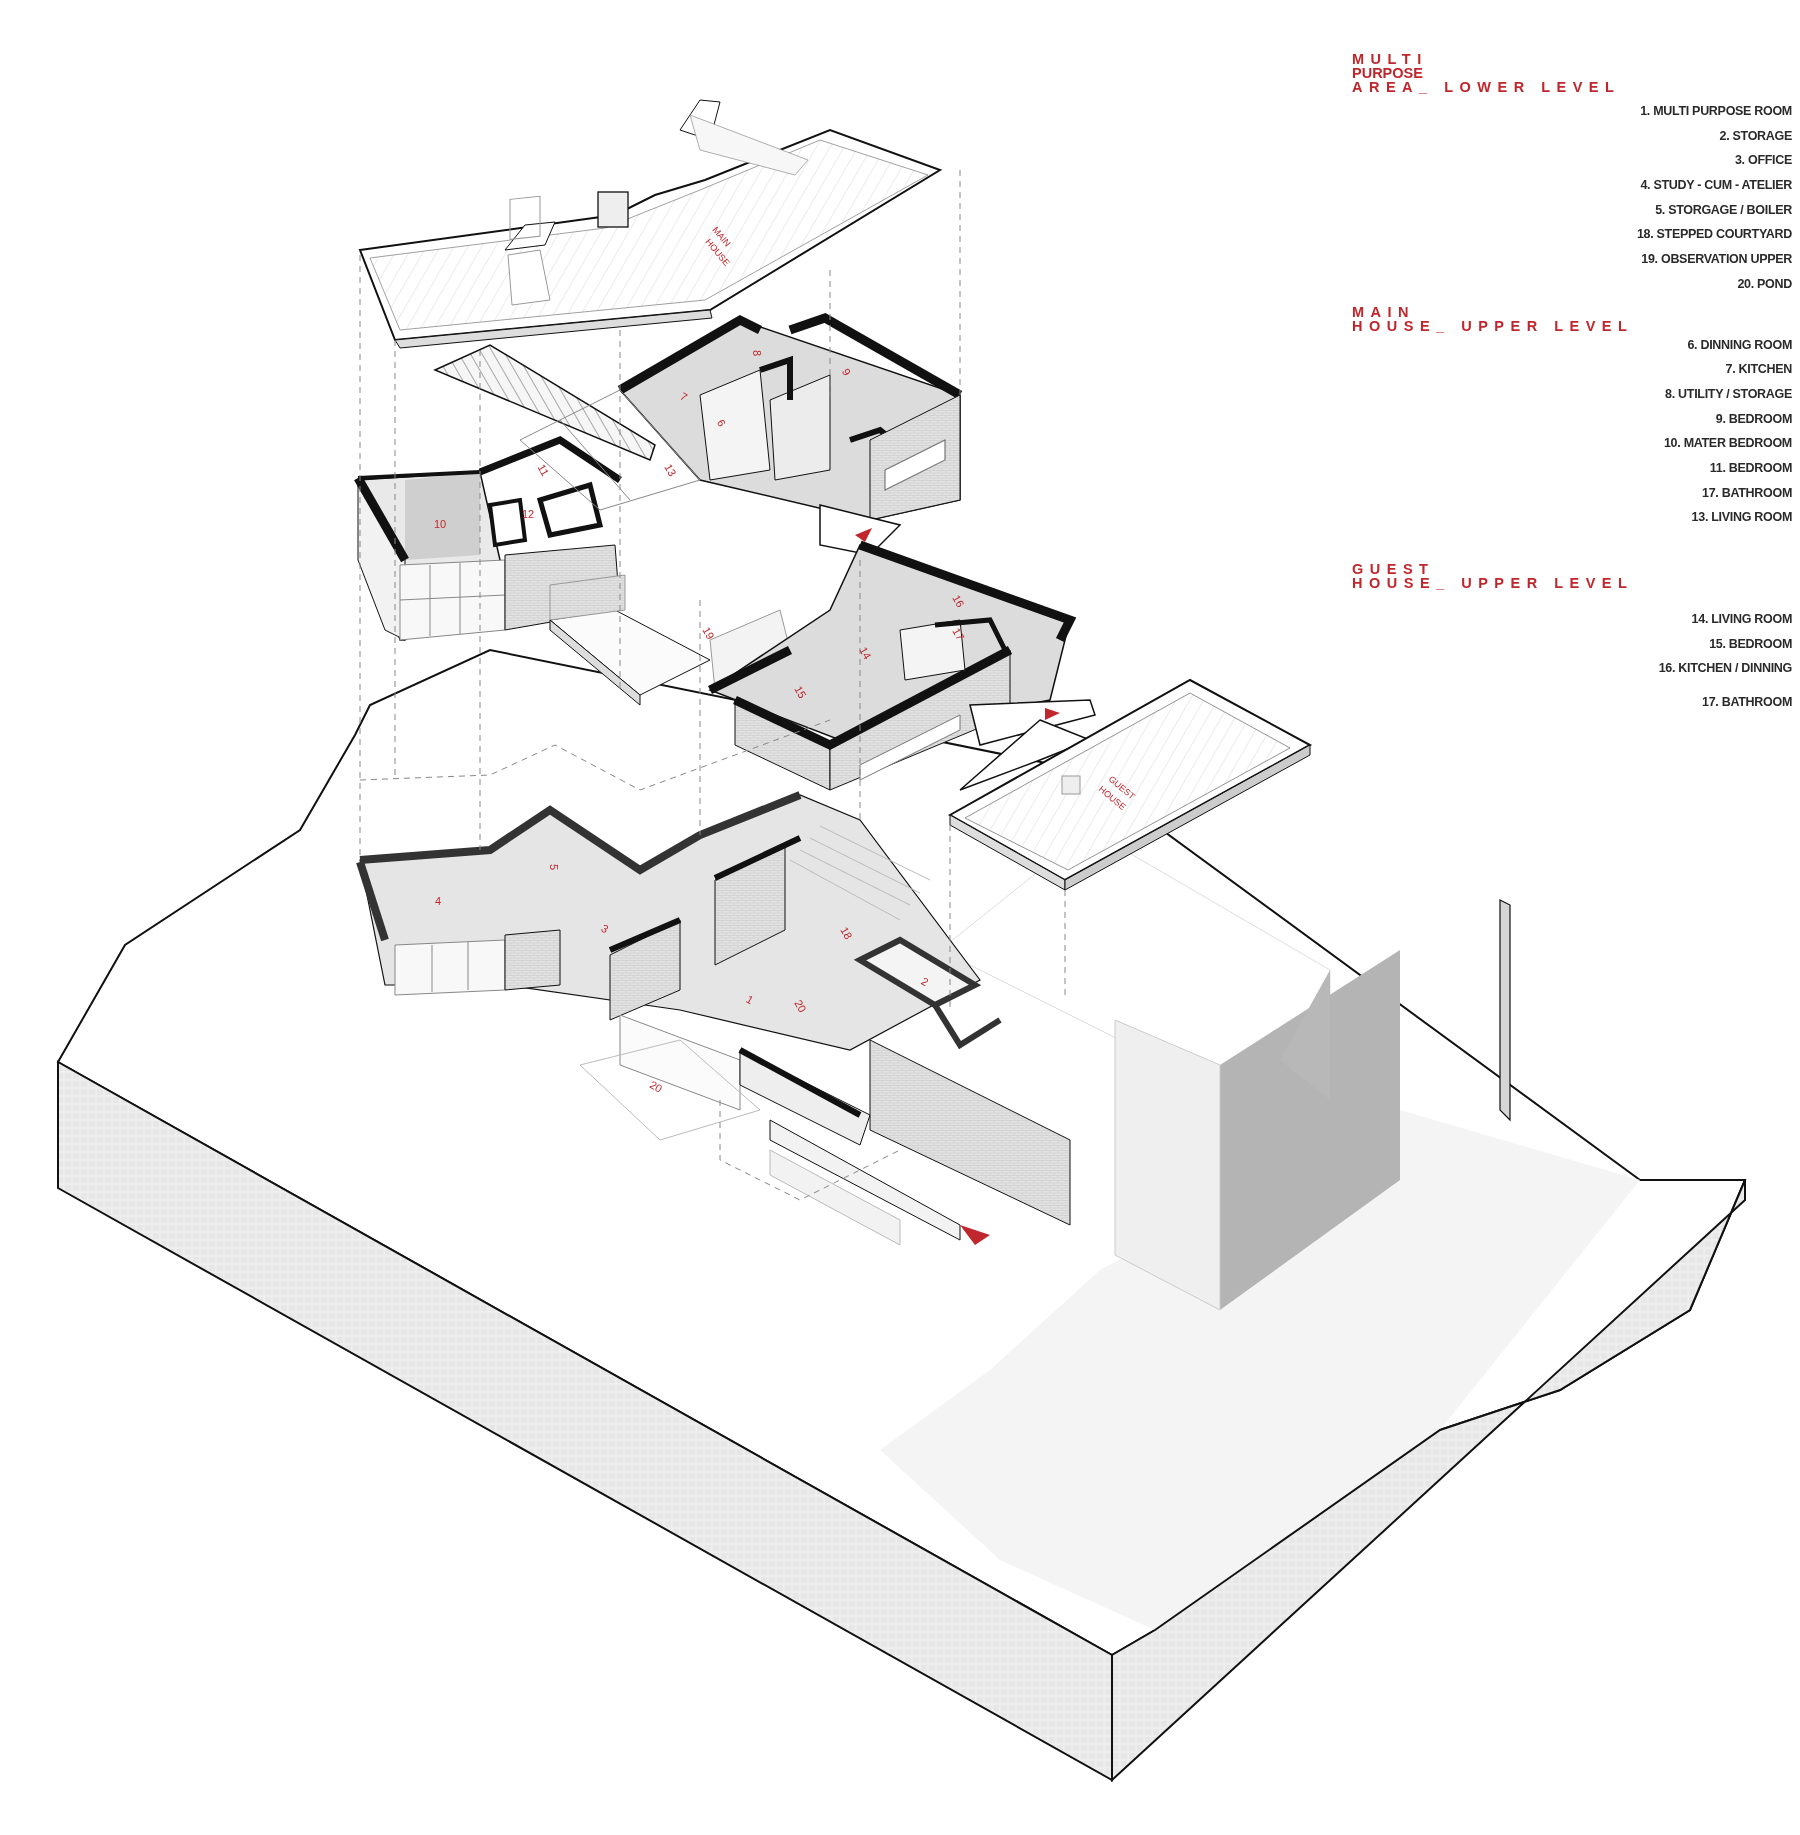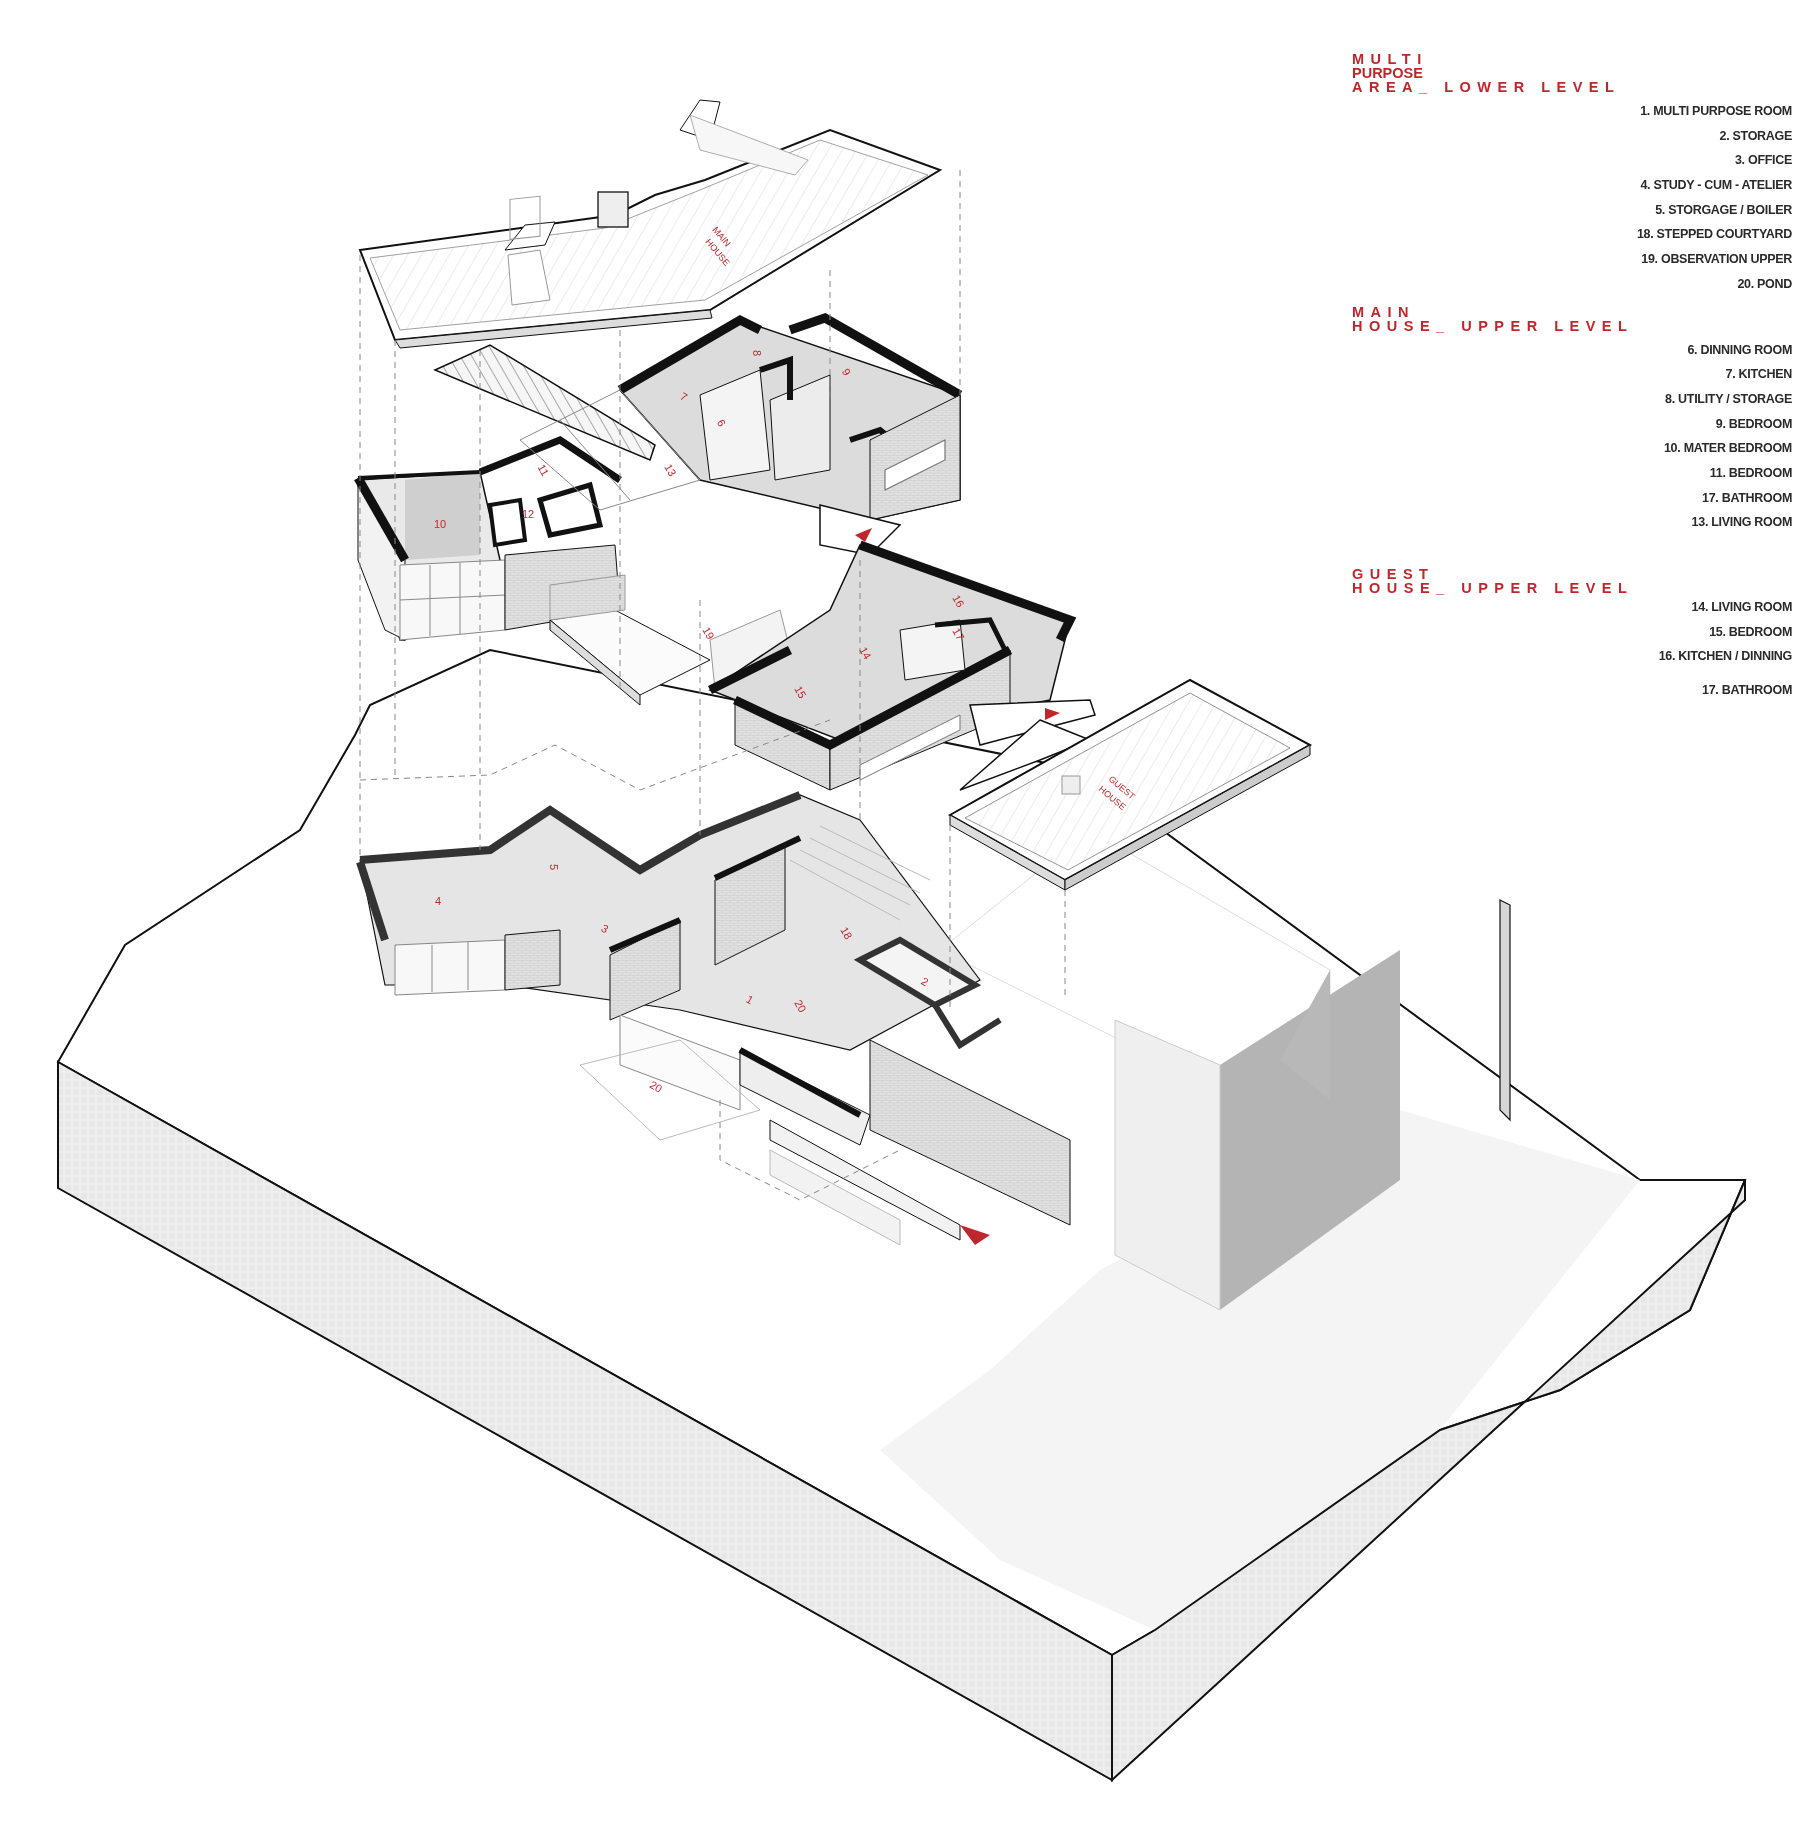--- a/index.html
+++ b/index.html
@@ -258,37 +258,37 @@
       <li class="legend-item"><span>19.</span> <span>OBSERVATION UPPER</span></li>
       <li class="legend-item"><span>20.</span> <span>POND</span></li>
     </ul>
   </div>
 
   <div class="legend-section" style="margin-top:8px">
     <div class="legend-heading">
       <span class="spaced">MAIN</span>
       <span class="spaced">HOUSE_ UPPER LEVEL</span>
     </div>
-    <ul class="legend-list" style="margin-top:5px">
+    <ul class="legend-list" style="">
       <li class="legend-item"><span>6.</span> <span>DINNING ROOM</span></li>
       <li class="legend-item"><span>7.</span> <span>KITCHEN</span></li>
       <li class="legend-item"><span>8.</span> <span>UTILITY / STORAGE</span></li>
       <li class="legend-item"><span>9.</span> <span>BEDROOM</span></li>
       <li class="legend-item"><span>10.</span> <span>MATER BEDROOM</span></li>
       <li class="legend-item"><span>11.</span> <span>BEDROOM</span></li>
       <li class="legend-item"><span>17.</span> <span>BATHROOM</span></li>
       <li class="legend-item"><span>13.</span> <span>LIVING ROOM</span></li>
     </ul>
   </div>
 
   <div class="legend-section" style="margin-top:32px">
     <div class="legend-heading">
       <span class="spaced">GUEST</span>
       <span class="spaced">HOUSE_ UPPER LEVEL</span>
     </div>
-    <ul class="legend-list" style="margin-top:0">
+    <ul class="legend-list" style="margin-top:17px">
       <li class="legend-item"><span>14.</span> <span>LIVING ROOM</span></li>
       <li class="legend-item"><span>15.</span> <span>BEDROOM</span></li>
       <li class="legend-item" style="height:34px"><span>16.</span> <span>KITCHEN / DINNING</span></li>
       <li class="legend-item"><span>17.</span> <span>BATHROOM</span></li>
     </ul>
   </div>
 </div>
 
 </body></html>

